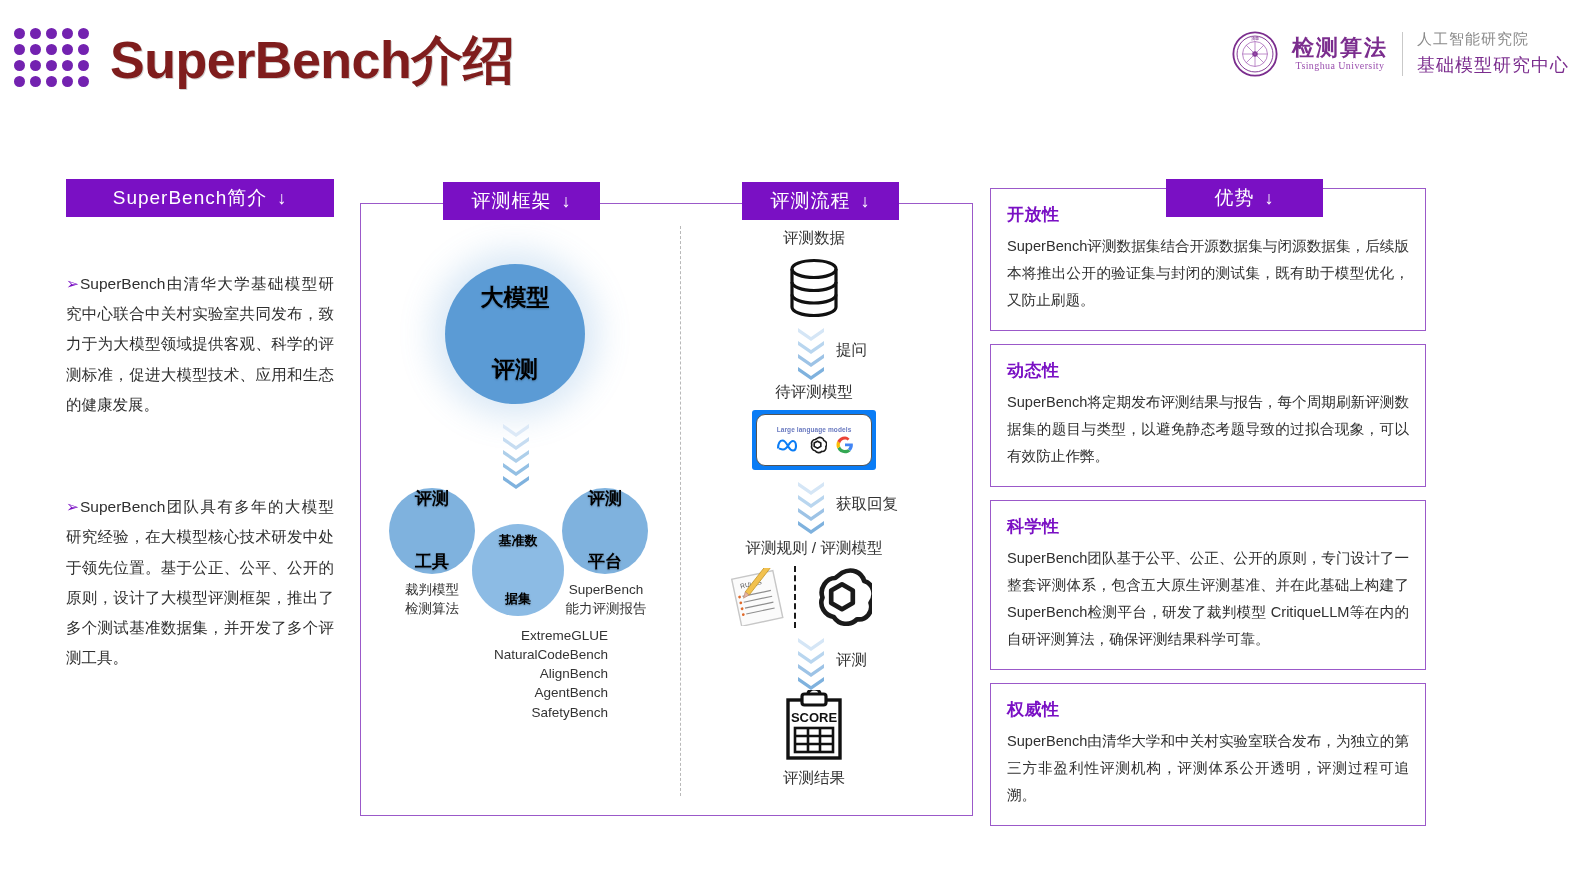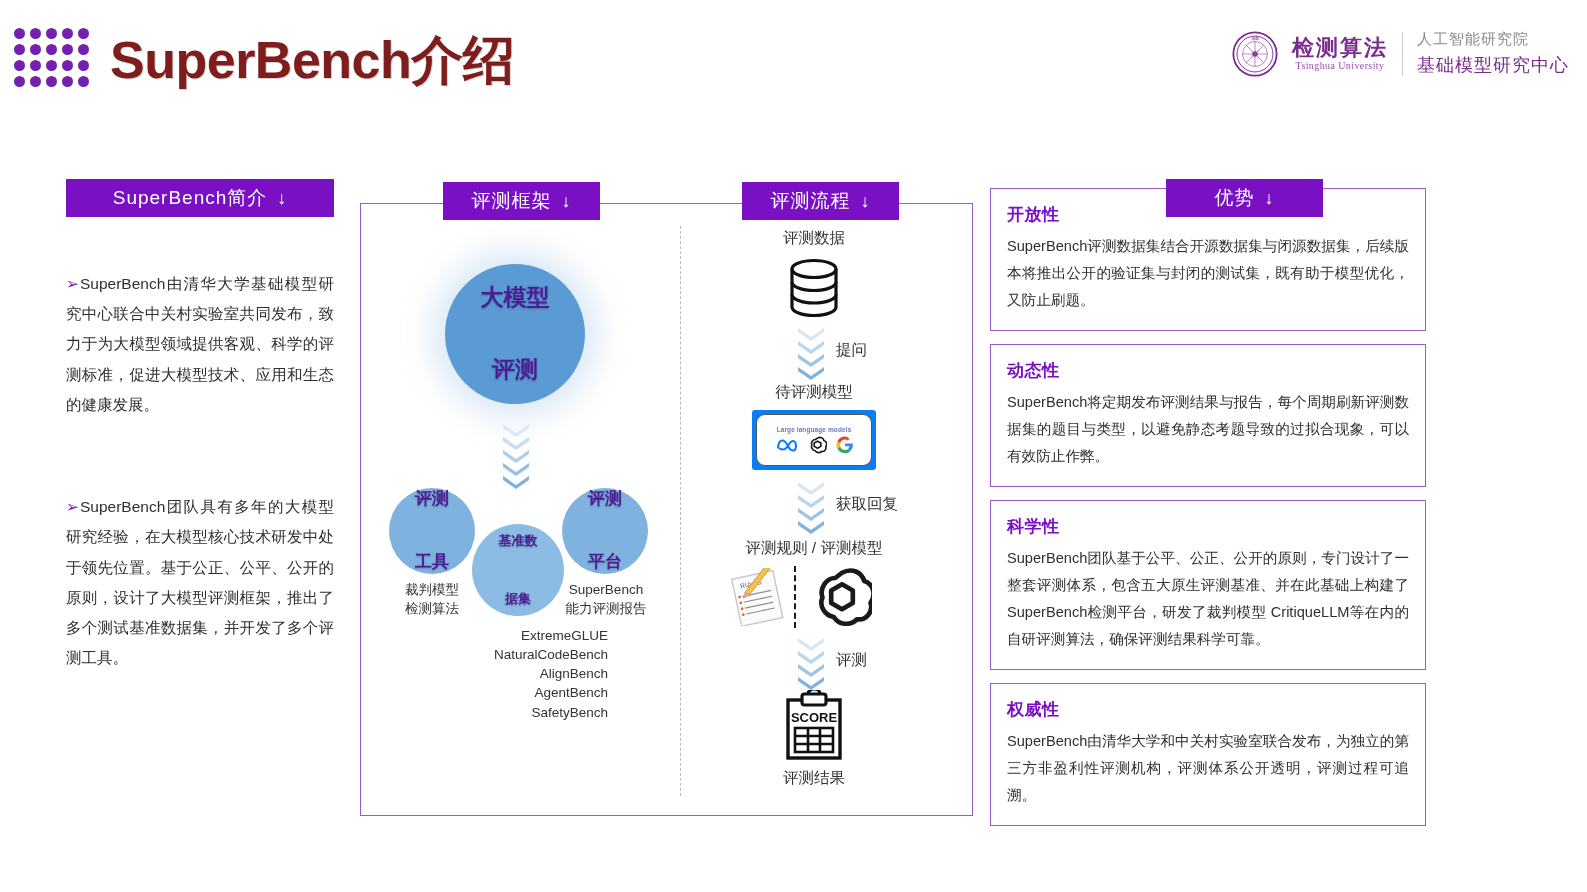--- a/index.html
+++ b/index.html
@@ -63,21 +63,21 @@
   .panel-divider {
     position:absolute; left:319px; top:22px; width:0; height:570px;
     border-left:1.5px dashed #b9b9b9;
   }
   .tab-framework { position:absolute; left:443px; top:182px; width:157px; z-index:5; }
   .tab-process   { position:absolute; left:742px; top:182px; width:157px; z-index:5; }
 
   
   .fw { position:absolute; left:372px; top:228px; width:290px; height:560px; }
   .circle {
-    border-radius:50%; background:#5b9bd5; color:#4c1d95;
+    border-radius:50%; background:#5b9bd5; color:#000000;
     display:flex; flex-direction:column; align-items:center; justify-content:center;
     font-weight:bold; text-shadow: 0 1px 2px rgba(0,0,0,0.25); gap: 40px;
   }
   .circle-main {
     position:absolute; left:73px; top:36px; width:140px; height:140px;
     font-size:23px; line-height:1.38;
     box-shadow: 0 0 32px 14px rgba(91,155,213,0.22);
   }
   .circle-tool { position:absolute; left:17px; top:260px; width:86px; height:86px; font-size:17px; line-height:1.35; background:#7fb2de; }
   .circle-data { position:absolute; left:100px; top:296px; width:92px; height:92px; font-size:13px; line-height:1.35; background:#8cbbe4; }

